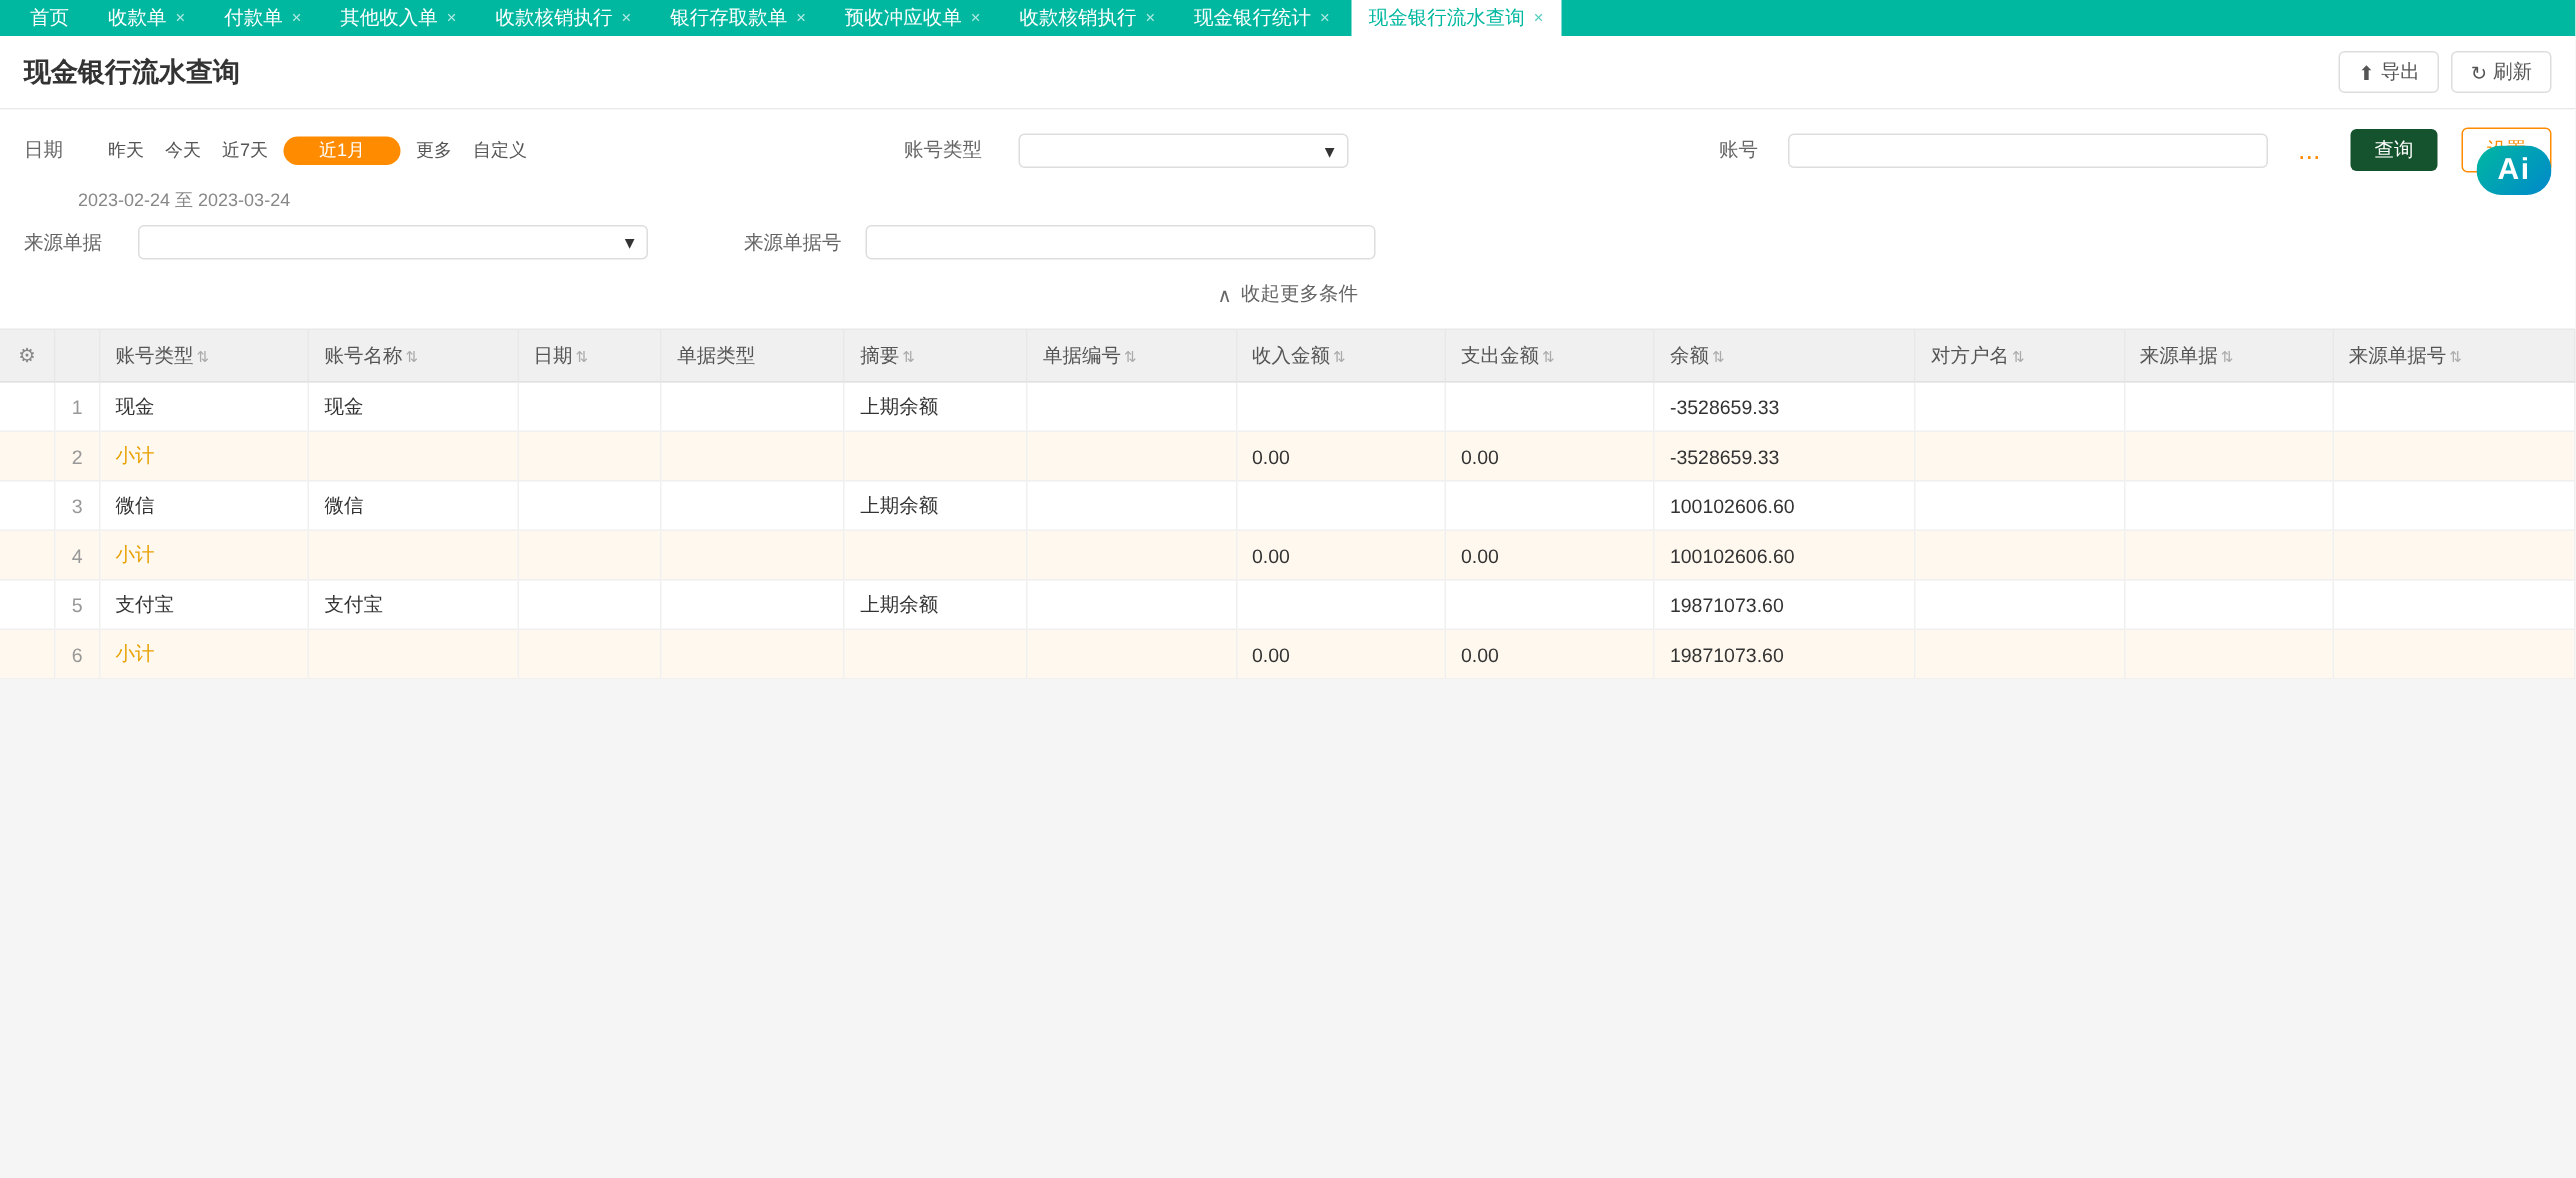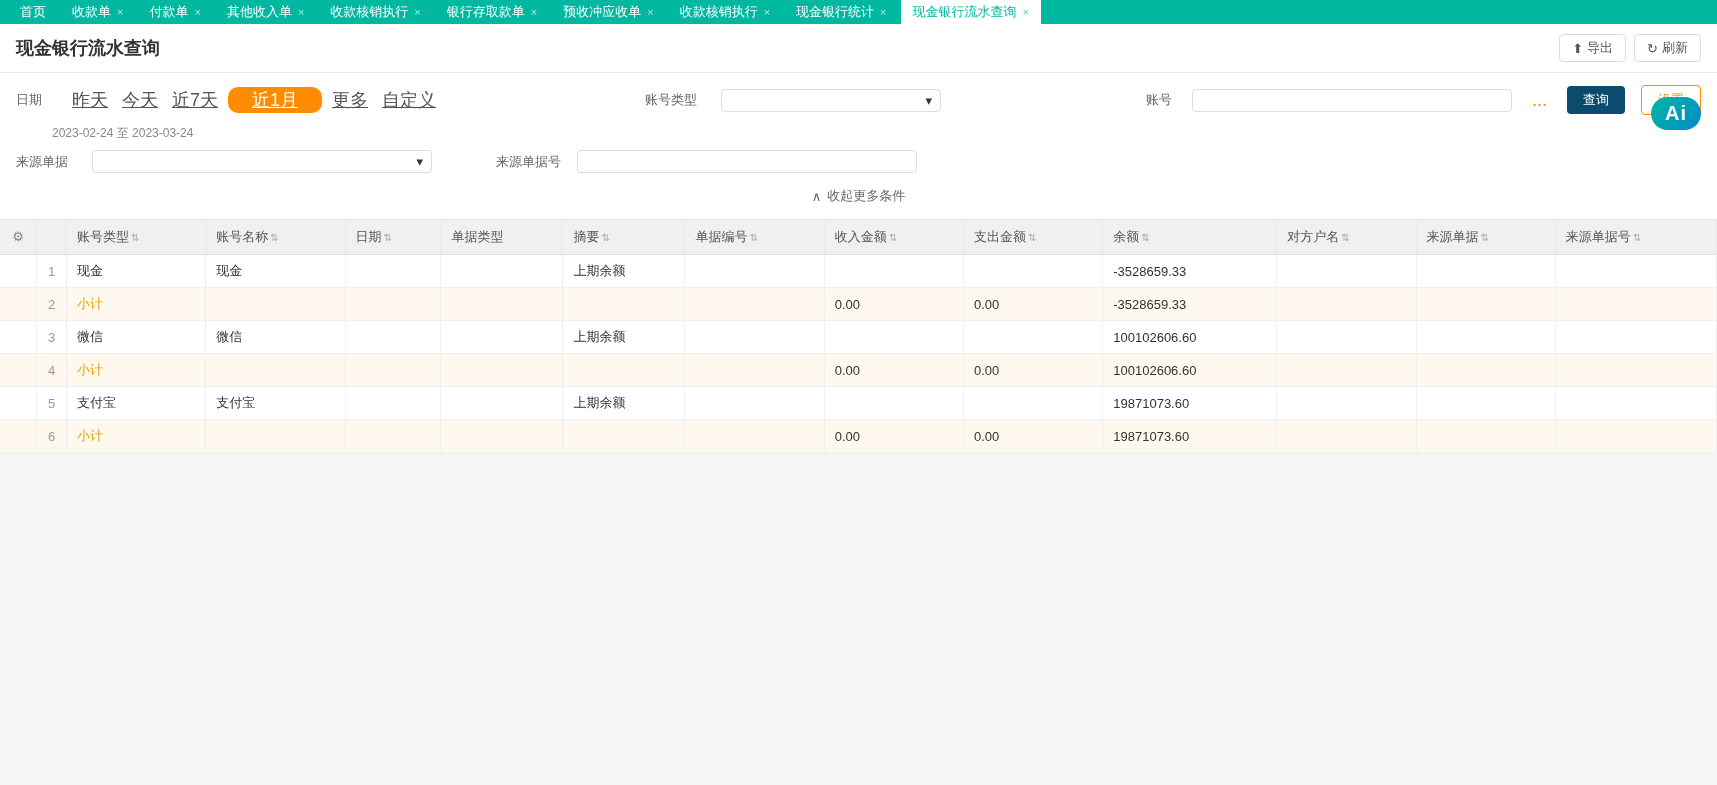--- a/index.html
+++ b/index.html
@@ -89,22 +89,21 @@
     .date-shortcuts {
       display: flex;
       align-items: center;
       gap: 6px;
     }
     .date-shortcut {
       cursor: pointer;
       color: #555;
       padding: 1px 4px;
       border-radius: 3px;
-      font-size: 18px;
-      text-decoration: underline;
+      font-size: 12px;
     }
     .date-shortcut.active {
       background: #ff8c00;
       color: #fff;
       border-radius: 10px;
       padding: 1px 24px;
     }
     .filter-select {
       display: flex;
       align-items: center;
@@ -125,21 +124,21 @@
       font-size: 13px;
       color: #333;
     }
     .dots-btn {
       color: #ff8c00;
       font-size: 18px;
       cursor: pointer;
       padding: 0 4px;
     }
     .btn-query {
-      background: #0c4a6e;
+      background: #14532d;
       color: #fff;
       border: none;
       border-radius: 4px;
       padding: 5px 16px;
       cursor: pointer;
       font-size: 13px;
     }
     .btn-settings {
       background: #fff;
       color: #ff8c00;

